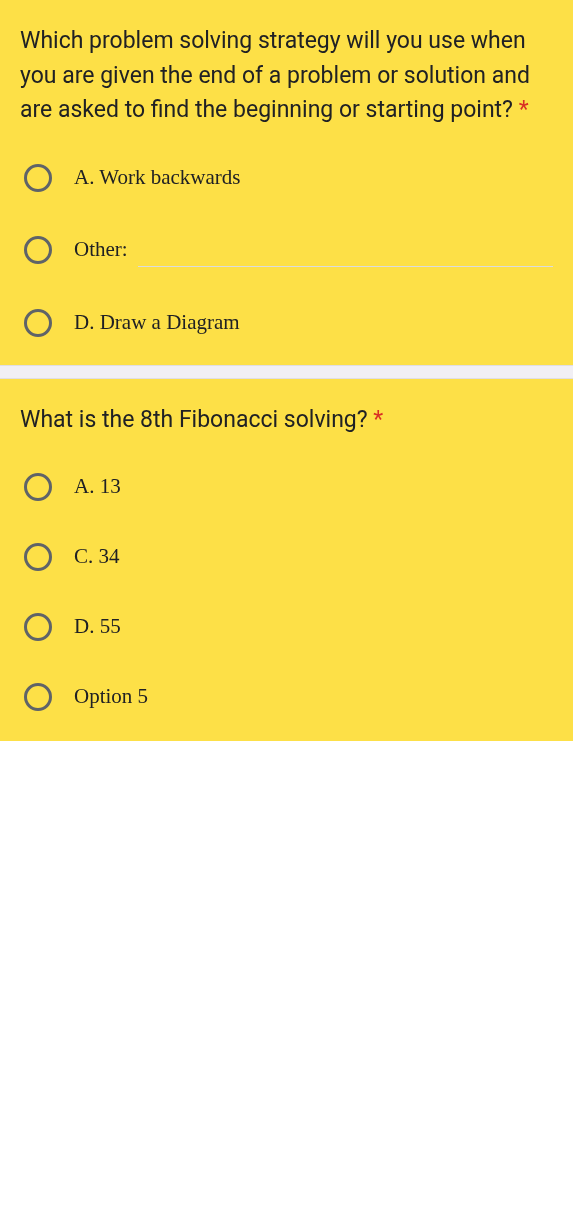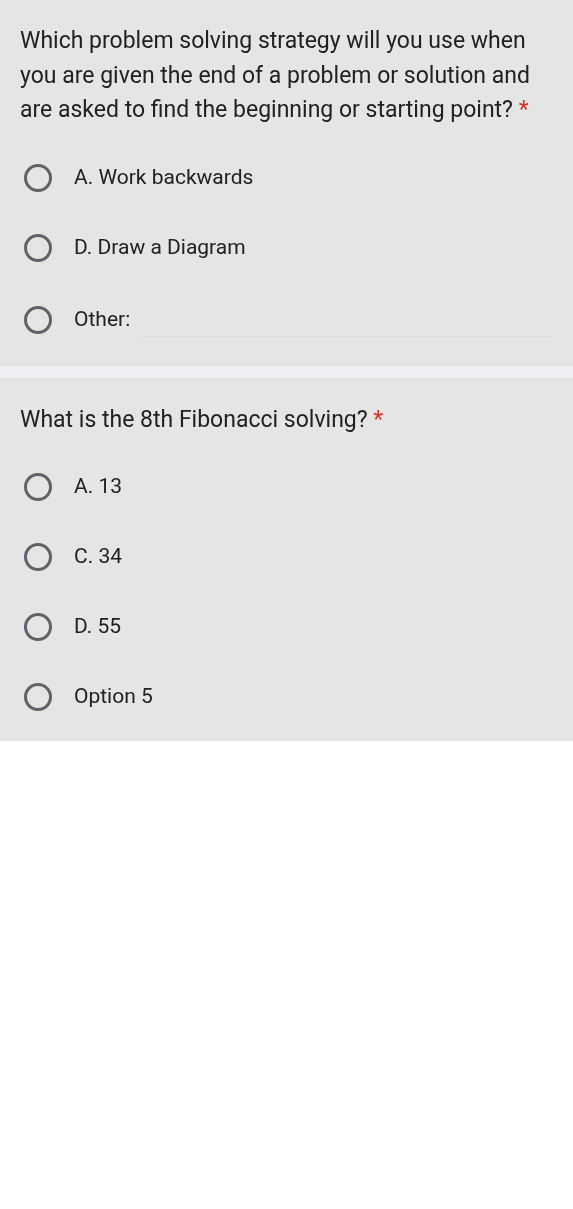--- a/index.html
+++ b/index.html
@@ -8,21 +8,21 @@
       padding: 0;
     }
     body {
       font-family: Roboto, Arial, sans-serif;
       background: #ffffff;
       width: 573px;
       color: #202124;
     }
     .question-card {
       padding: 24px 20px 28px 20px;
-      background: #e5e5e5;
+      background: #fde047;
     }
     .question-text {
       font-size: 23px;
       line-height: 1.5;
       color: #202124;
       margin-bottom: 36px;
       font-weight: 400;
     }
     .required-asterisk {
       color: #d93025;
@@ -41,20 +41,21 @@
       height: 28px;
       border: 3px solid #5f6368;
       border-radius: 50%;
       flex-shrink: 0;
       margin-right: 22px;
     }
     .option-label {
       font-size: 21px;
       color: #202124;
       line-height: 1.3;
+      font-family: Liberation Serif, serif;
     }
     .other-input {
       flex: 1;
       border: none;
       border-bottom: 1px solid #dadce0;
       font-size: 21px;
       padding: 4px 2px;
       margin-left: 10px;
       outline: none;
       font-family: inherit;
@@ -81,28 +82,28 @@
 <div class="question-card">
   <div class="question-text">
     <span>Which problem solving strategy will you use when you are given the end of a problem or solution and are asked to find the beginning or starting point?</span>
     <span class="required-asterisk">*</span>
   </div>
   <div class="options-container">
     <div class="option-row">
       <div class="radio-circle"></div>
       <span class="option-label">A. Work backwards</span>
     </div>
-    <div class="option-row">
-      <div class="radio-circle"></div>
-      <span class="option-label">D. Draw a Diagram</span>
-    </div>
     <div class="option-row other-row">
       <div class="radio-circle"></div>
       <span class="option-label">Other:</span>
       <input type="text" class="other-input" style="">
+    </div>
+    <div class="option-row">
+      <div class="radio-circle"></div>
+      <span class="option-label">D. Draw a Diagram</span>
     </div>
   </div>
 </div>
 
 <div class="separator"></div>
 
 <div class="question-card">
   <div class="question-text">
     <span>What is the 8th Fibonacci solving?</span>
     <span class="required-asterisk">*</span>

